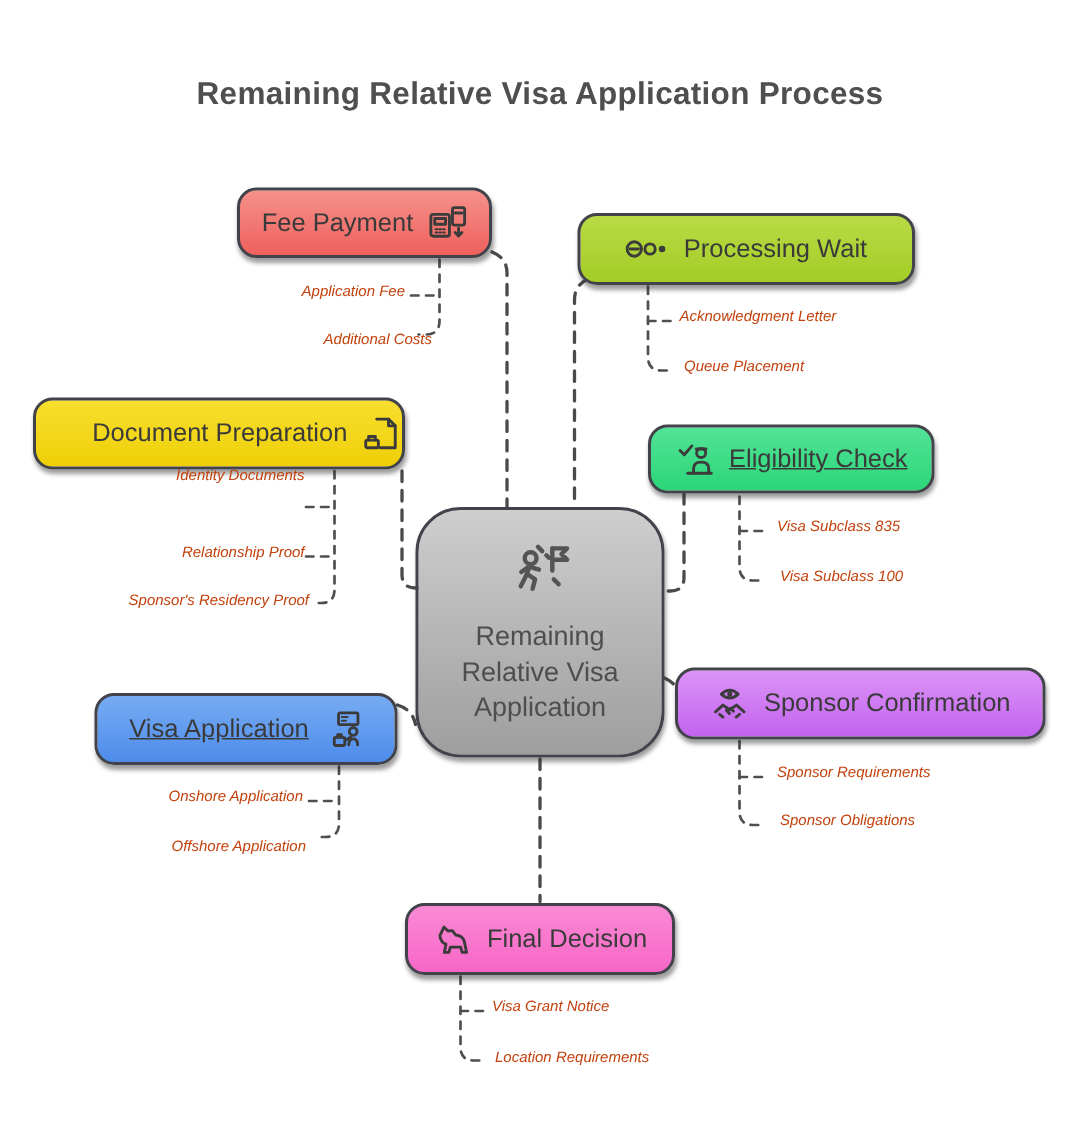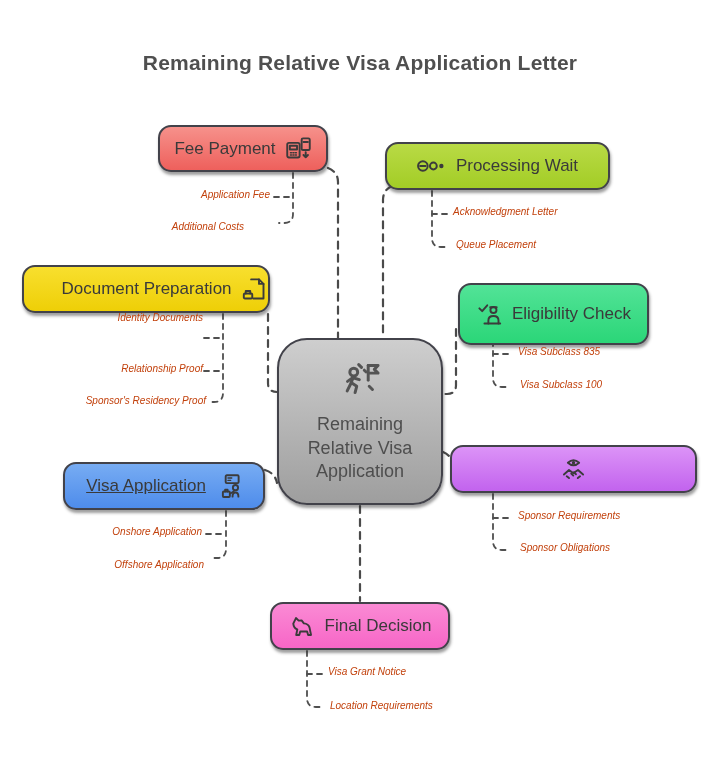--- a/index.html
+++ b/index.html
@@ -16,38 +16,38 @@
     position:absolute; box-sizing:border-box;
     display:flex; align-items:center; justify-content:center; gap:9px;
     border:2px solid #42424a; border-radius:13px;
     box-shadow:1px 3px 3px rgba(40,40,40,.45);
     font-size:17px; color:#3a3a3a; white-space:nowrap;
   }
   .node .nicon { display:flex; align-items:center; }
   .n-fee      { left:158px; top:125px; width:170px; height:47px; background:linear-gradient(#f6918b,#ee605c); }
   .n-proc     { left:385px; top:142px; width:225px; height:48px; background:linear-gradient(#b9da45,#a3cd26); }
   .n-doc      { left:22px;  top:265px; width:248px; height:48px; background:linear-gradient(#f8df2e,#eecf07);padding-left:37px; }
-  .n-elig     { left:458px; top:283px; width:191px; height:62px; background:linear-gradient(#52e397,#2bd678); }
+  .n-elig     { left:432px; top:283px; width:191px; height:46px; background:linear-gradient(#52e397,#2bd678);text-decoration:underline; }
   .n-visa     { left:63px;  top:462px; width:202px; height:48px; background:linear-gradient(#77acf3,#4e8ceb);text-decoration:underline; }
   .n-spon     { left:450px; top:445px; width:247px; height:48px; background:linear-gradient(#dc93f7,#c263ee); }
   .n-final    { left:270px; top:602px; width:180px; height:48px; background:linear-gradient(#fa8ad4,#f766c7); }
   .n-central  {
     left:277px; top:338px; width:166px; height:167px;
     background:linear-gradient(#cecece,#9e9e9e);
     border-radius:30px; flex-direction:column; gap:8px;
     font-size:18px; color:#4e4e4e;
   }
   .n-central .ctext { width:134px; text-align:center; line-height:1.32; white-space:normal; }
   .leaf {
     position:absolute; font-size:10px; color:#c2410c; white-space:nowrap;font-style:italic;
   }
   .leaf.r { text-align:right; }
   
   .lf-fee-0  { right:450px; top:189px; }
-  .lf-fee-1  { right:476px; top:221px;margin-left:28px; }
+  .lf-fee-1  { right:432px; top:221px;margin-left:28px; }
   .lf-doc-0  { right:517px; top:312px;margin-left:12px; }
   .lf-doc-1  { right:517px; top:363px; }
   .lf-doc-2  { right:514px; top:395px; }
   .lf-visa-0 { right:518px; top:526px; }
   .lf-visa-1 { right:516px; top:559px; }
   
   .lf-proc-0  { left:453px; top:206px; }
   .lf-proc-1  { left:456px; top:239px; }
   .lf-elig-0  { left:518px; top:346px; }
   .lf-elig-1  { left:520px; top:379px; }
@@ -86,21 +86,21 @@
       <path d="M493,354 h15"></path>
       <path d="M226,511 V549 q0,9 -9,9 h-5"></path>
       <path d="M206,534 h20"></path>
       <path d="M493,494 V541 q0,9 9,9 h5"></path>
       <path d="M493,518 h15"></path>
       <path d="M307,651 V698 q0,9 9,9 h5"></path>
       <path d="M307,674 h15"></path>
     </g>
   </svg>
 
-  <div class="title">Remaining Relative Visa Application Letter</div>
+  <div class="title">Remaining Relative Visa Application Process</div>
 
   <div class="node n-central">
     <span class="nicon">
       <svg class="cico" width="46" height="46" viewBox="0 0 28 28">
         <path d="M19,4 V13"></path>
         <path d="M19,4 h6 l-2.3,2.3 2.3,2.3 h-6"></path>
         <circle cx="10.2" cy="8" r="2.4"></circle>
         <path d="M10,10.6 L8.6,14.6"></path>
         <path d="M9.6,11.4 L13.6,12.6"></path>
         <path d="M9.8,11.2 L6.4,13.6"></path>
@@ -195,20 +195,21 @@
     <span class="nicon">
       <svg class="ico" width="27" height="27" viewBox="0 0 24 24">
         <path d="M7,6 q5,-4.6 10,0 q-5,4.6 -10,0 z"></path>
         <circle class="fill" cx="12" cy="6" r="1.5"></circle>
         <path d="M3.5,16.5 l4.5,-4 4,2.8"></path>
         <path d="M20.5,16.5 l-4.5,-4 -3,2"></path>
         <path d="M10,15.6 l1.8,1.8 M12.4,14.4 l1.8,1.8"></path>
         <path d="M6,18 l2,1.6 M17.8,18 l-2,1.6"></path>
       </svg>
     </span>
+    <span>Sponsor Confirmation</span>
   </div>
   <div class="leaf lf-spon-0">Sponsor Requirements</div>
   <div class="leaf lf-spon-1">Sponsor Obligations</div>
 
   <div class="node n-final">
     <span class="nicon">
       <svg class="ico" width="27" height="27" viewBox="0 0 24 24">
         <path d="M3.8,9.5 L6.2,4.5 L8.6,6.8 L11.2,6.6 L13.2,9.2 Q17.2,9.6 18.2,12.8 L19.6,19.5 H17 L16.1,16.4 H10 L9.1,19.5 H6.4 L7.4,14.6 Q4.2,13.6 3.8,9.5 Z"></path>
       </svg>
     </span>

